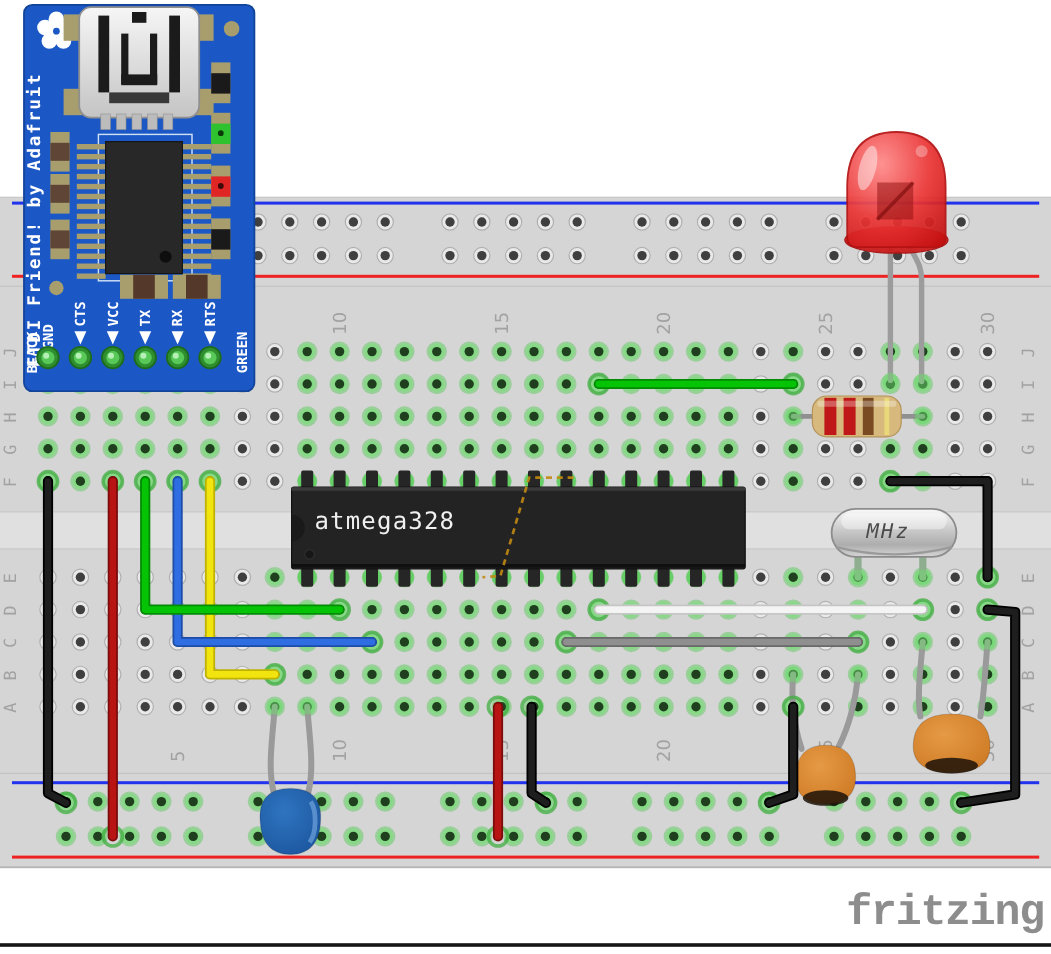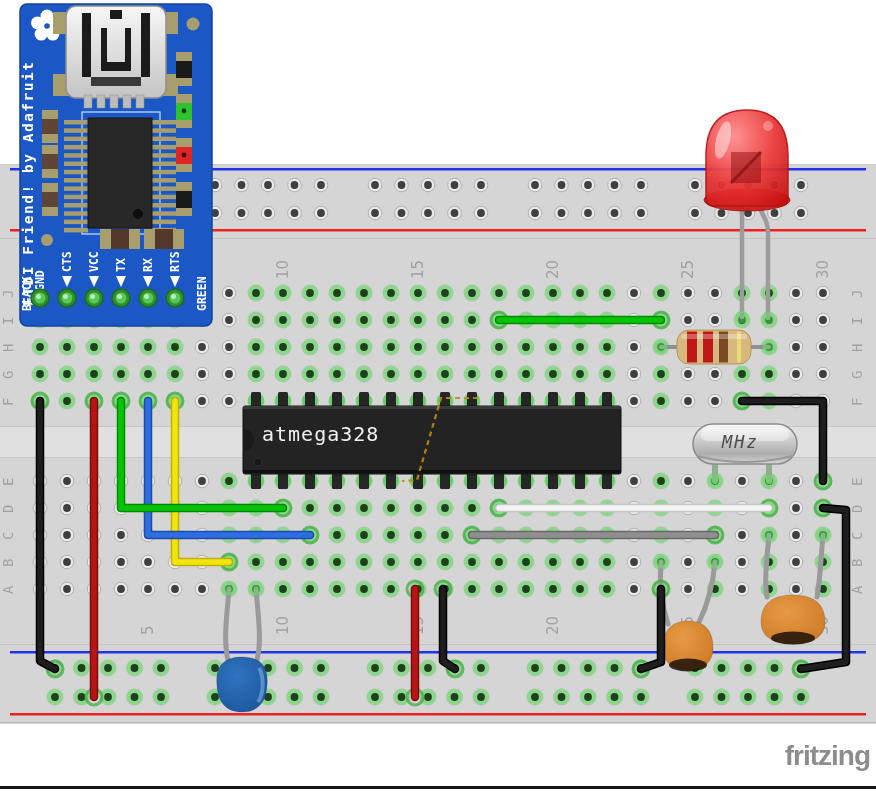--- a/index.html
+++ b/index.html
@@ -1,20 +1,20 @@
 <!DOCTYPE html>
 <html><head>
 <meta charset="utf-8">
 <style>
   html,body{margin:0;padding:0;background:#ffffff;}
   .stage{position:relative;width:876px;height:795px;overflow:hidden;background:#fff;
          font-family:"DejaVu Sans",sans-serif;}
   .stage svg{position:absolute;left:0;top:0;}
-  .logo{position:absolute;right:6px;top:740px;font-size:28px;font-weight:bold;
-        color:#8d8d8d;letter-spacing:-1px;font-family:Liberation Sans, sans-serif;}
+  .logo{position:absolute;right:6px;top:740px;font-size:36px;font-weight:bold;
+        color:#8d8d8d;letter-spacing:-1px;font-family:Liberation Mono, monospace;}
   text{user-select:none;}
 </style>
 </head>
 <body>
 
 <div class="stage">
   <svg id="scene" width="876" height="795" viewBox="0 0 876 795">
     <defs>
       <linearGradient id="xg" x1="0" y1="0" x2="0" y2="1">
         <stop offset="0" stop-color="#fafafa"></stop>

